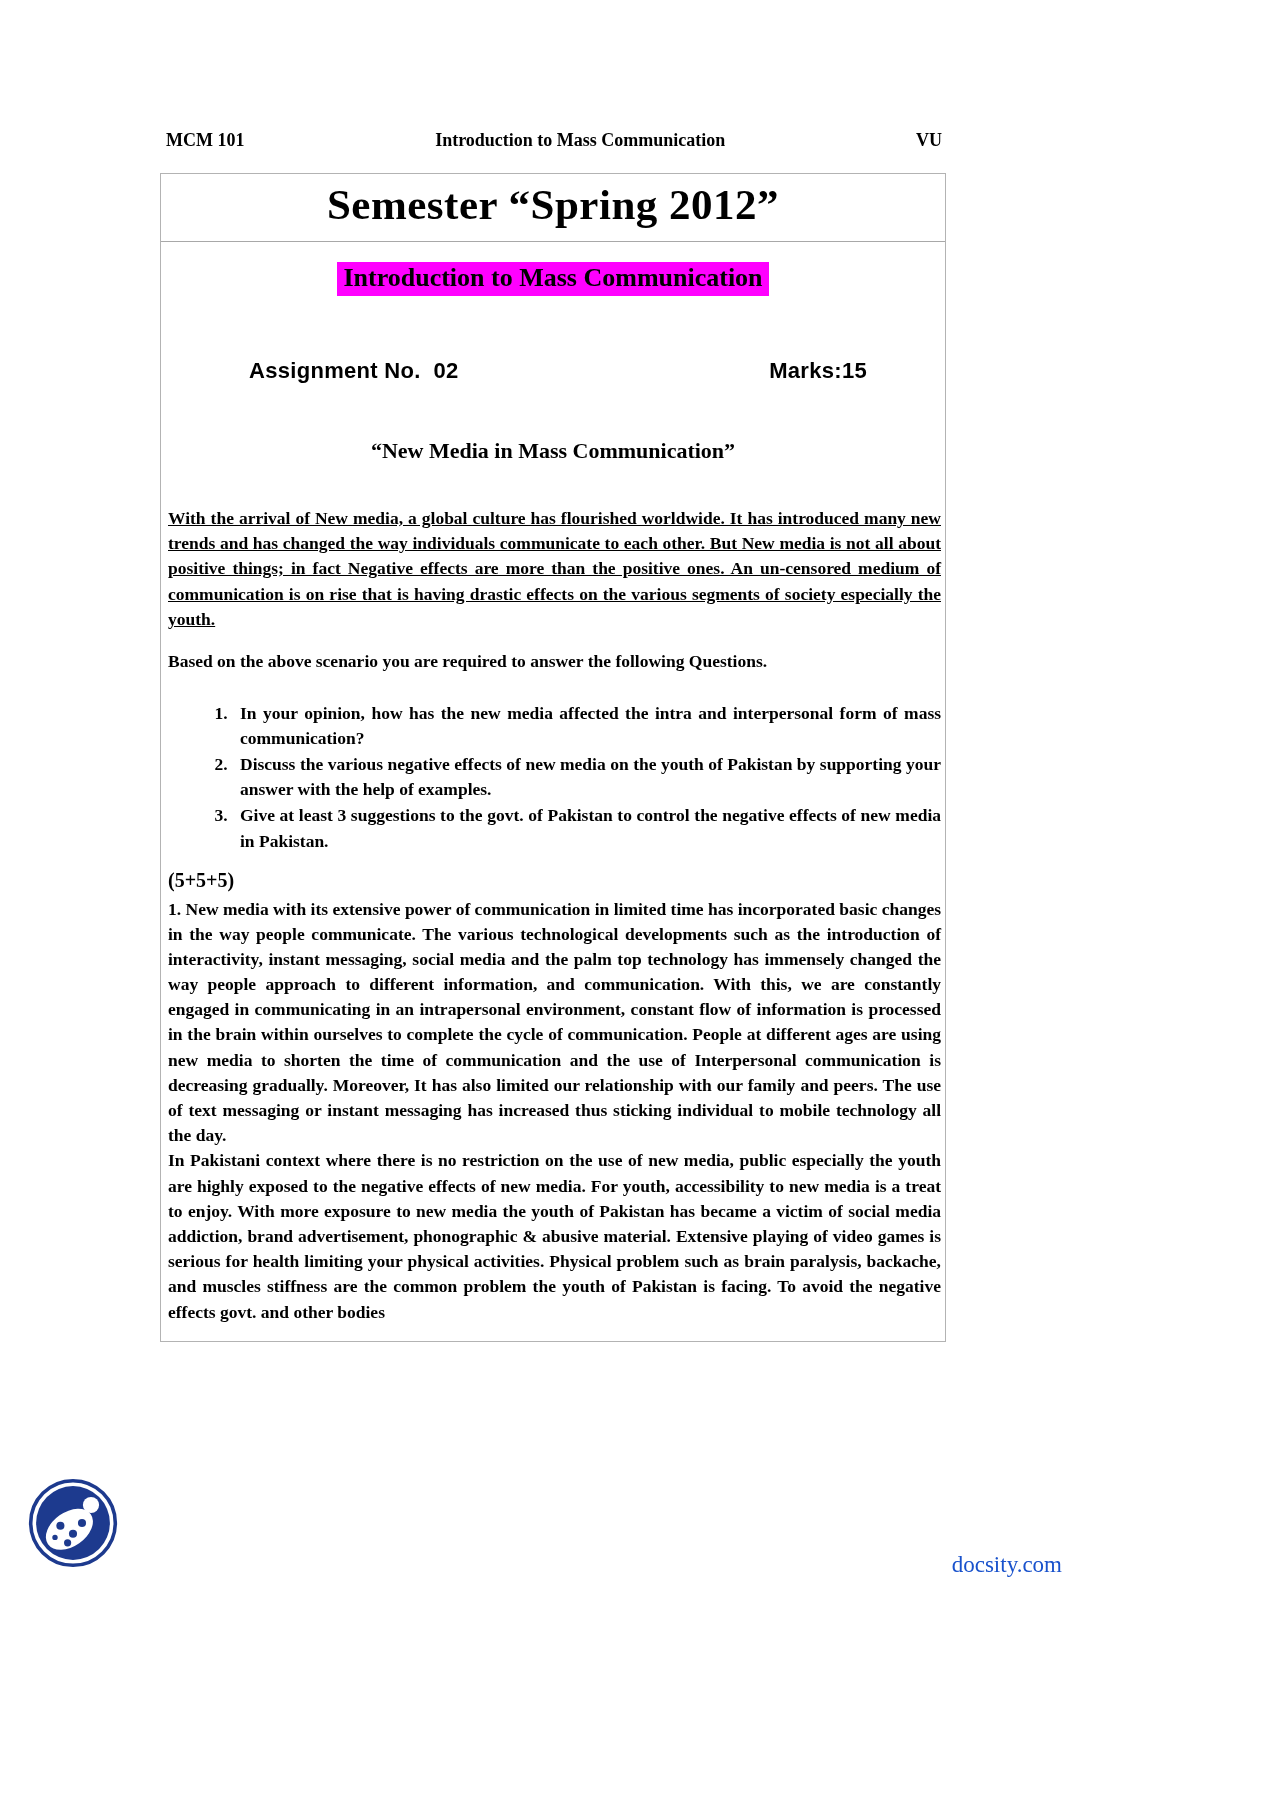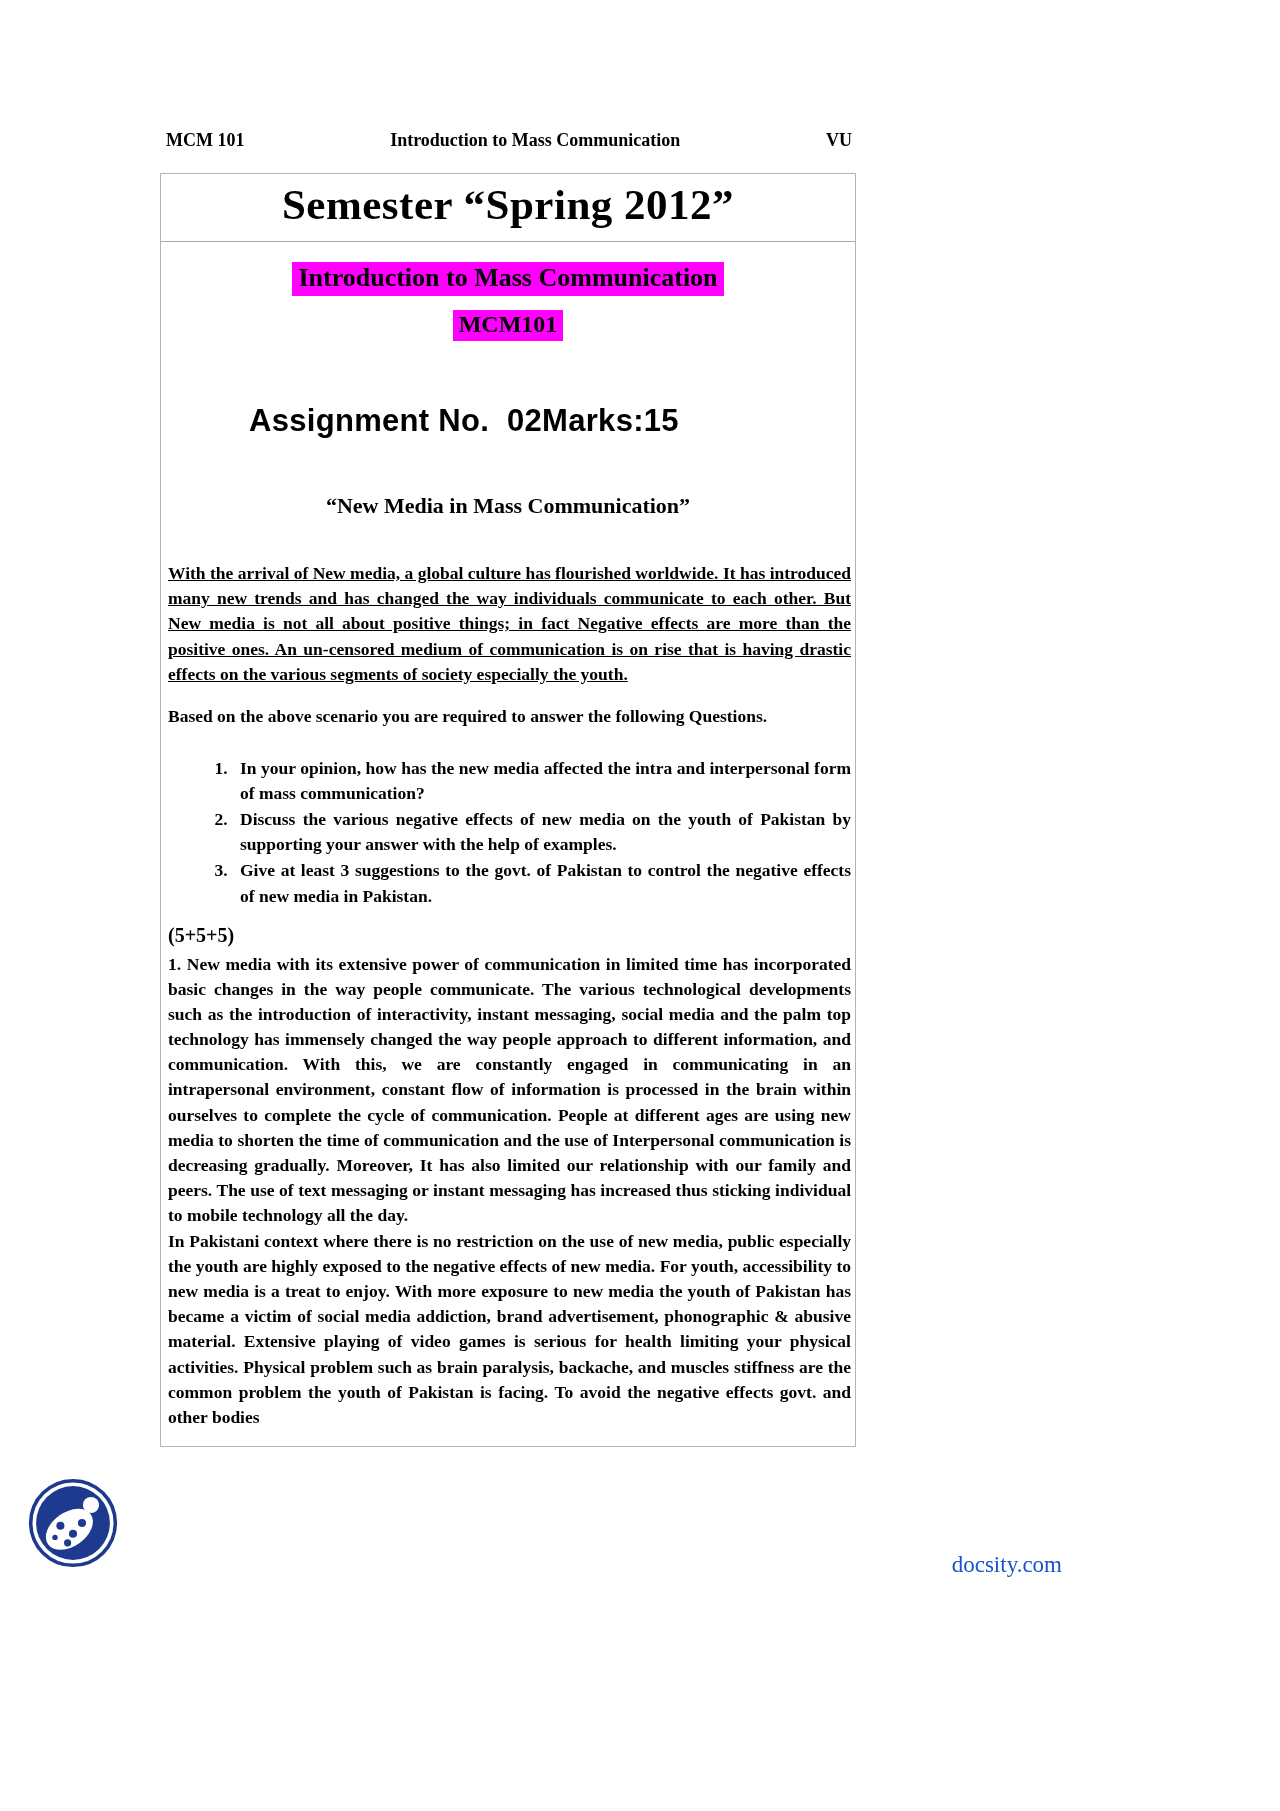--- a/index.html
+++ b/index.html
@@ -11,21 +11,21 @@
     width: 1280px;
     height: 1811px;
     position: relative;
     font-family: "Liberation Serif", serif;
     color: #000000;
   }
   .doc {
     position: absolute;
     left: 160px;
     top: 130px;
-    width: 696px;
+    width: 786px;
   }
   .page-header {
     display: flex;
     justify-content: space-between;
     align-items: baseline;
     font-weight: bold;
     font-size: 18px;
     padding: 0 4px 0 6px;
   }
   .page-header .center { text-align: center; }
@@ -50,25 +50,26 @@
   .hl {
     display: inline-block;
     background: #ff00ff;
     font-weight: bold;
     padding: 1px 6px 3px 6px;
   }
   .hl.big { font-size: 26px; }
   .hl.code { font-size: 24px; }
   .assignment-row {
     display: flex;
+    justify-content: space-between;
     margin-top: 62px;
     padding: 0 78px 0 88px;
     font-family: "Liberation Sans", sans-serif;
     font-weight: 800;
-    font-size: 31px;
+    font-size: 22px;
     letter-spacing: 0.3px;
   }
   .assignment-row .label { white-space: pre; }
   .topic-title {
     margin-top: 54px;
     text-align: center;
     color: #000000;
     font-weight: bold;
     font-size: 22px;
   }
@@ -142,23 +143,20 @@
   <div class="content-box">
 
     <div class="title-box">
       <span class="main-title">Semester “Spring 2012”</span>
     </div>
 
     <div class="hl-line first">
       <span class="hl big">Introduction to Mass Communication</span>
     </div>
 
-    <div class="hl-line second">
-      <span class="hl code">MCM101</span>
-    </div>
 
     <div class="assignment-row">
       <span class="label">Assignment No.  02</span>
       <span>Marks:15</span>
     </div>
 
     <div class="topic-title">“New Media in Mass Communication”</div>
 
     <div class="body-text">
 

